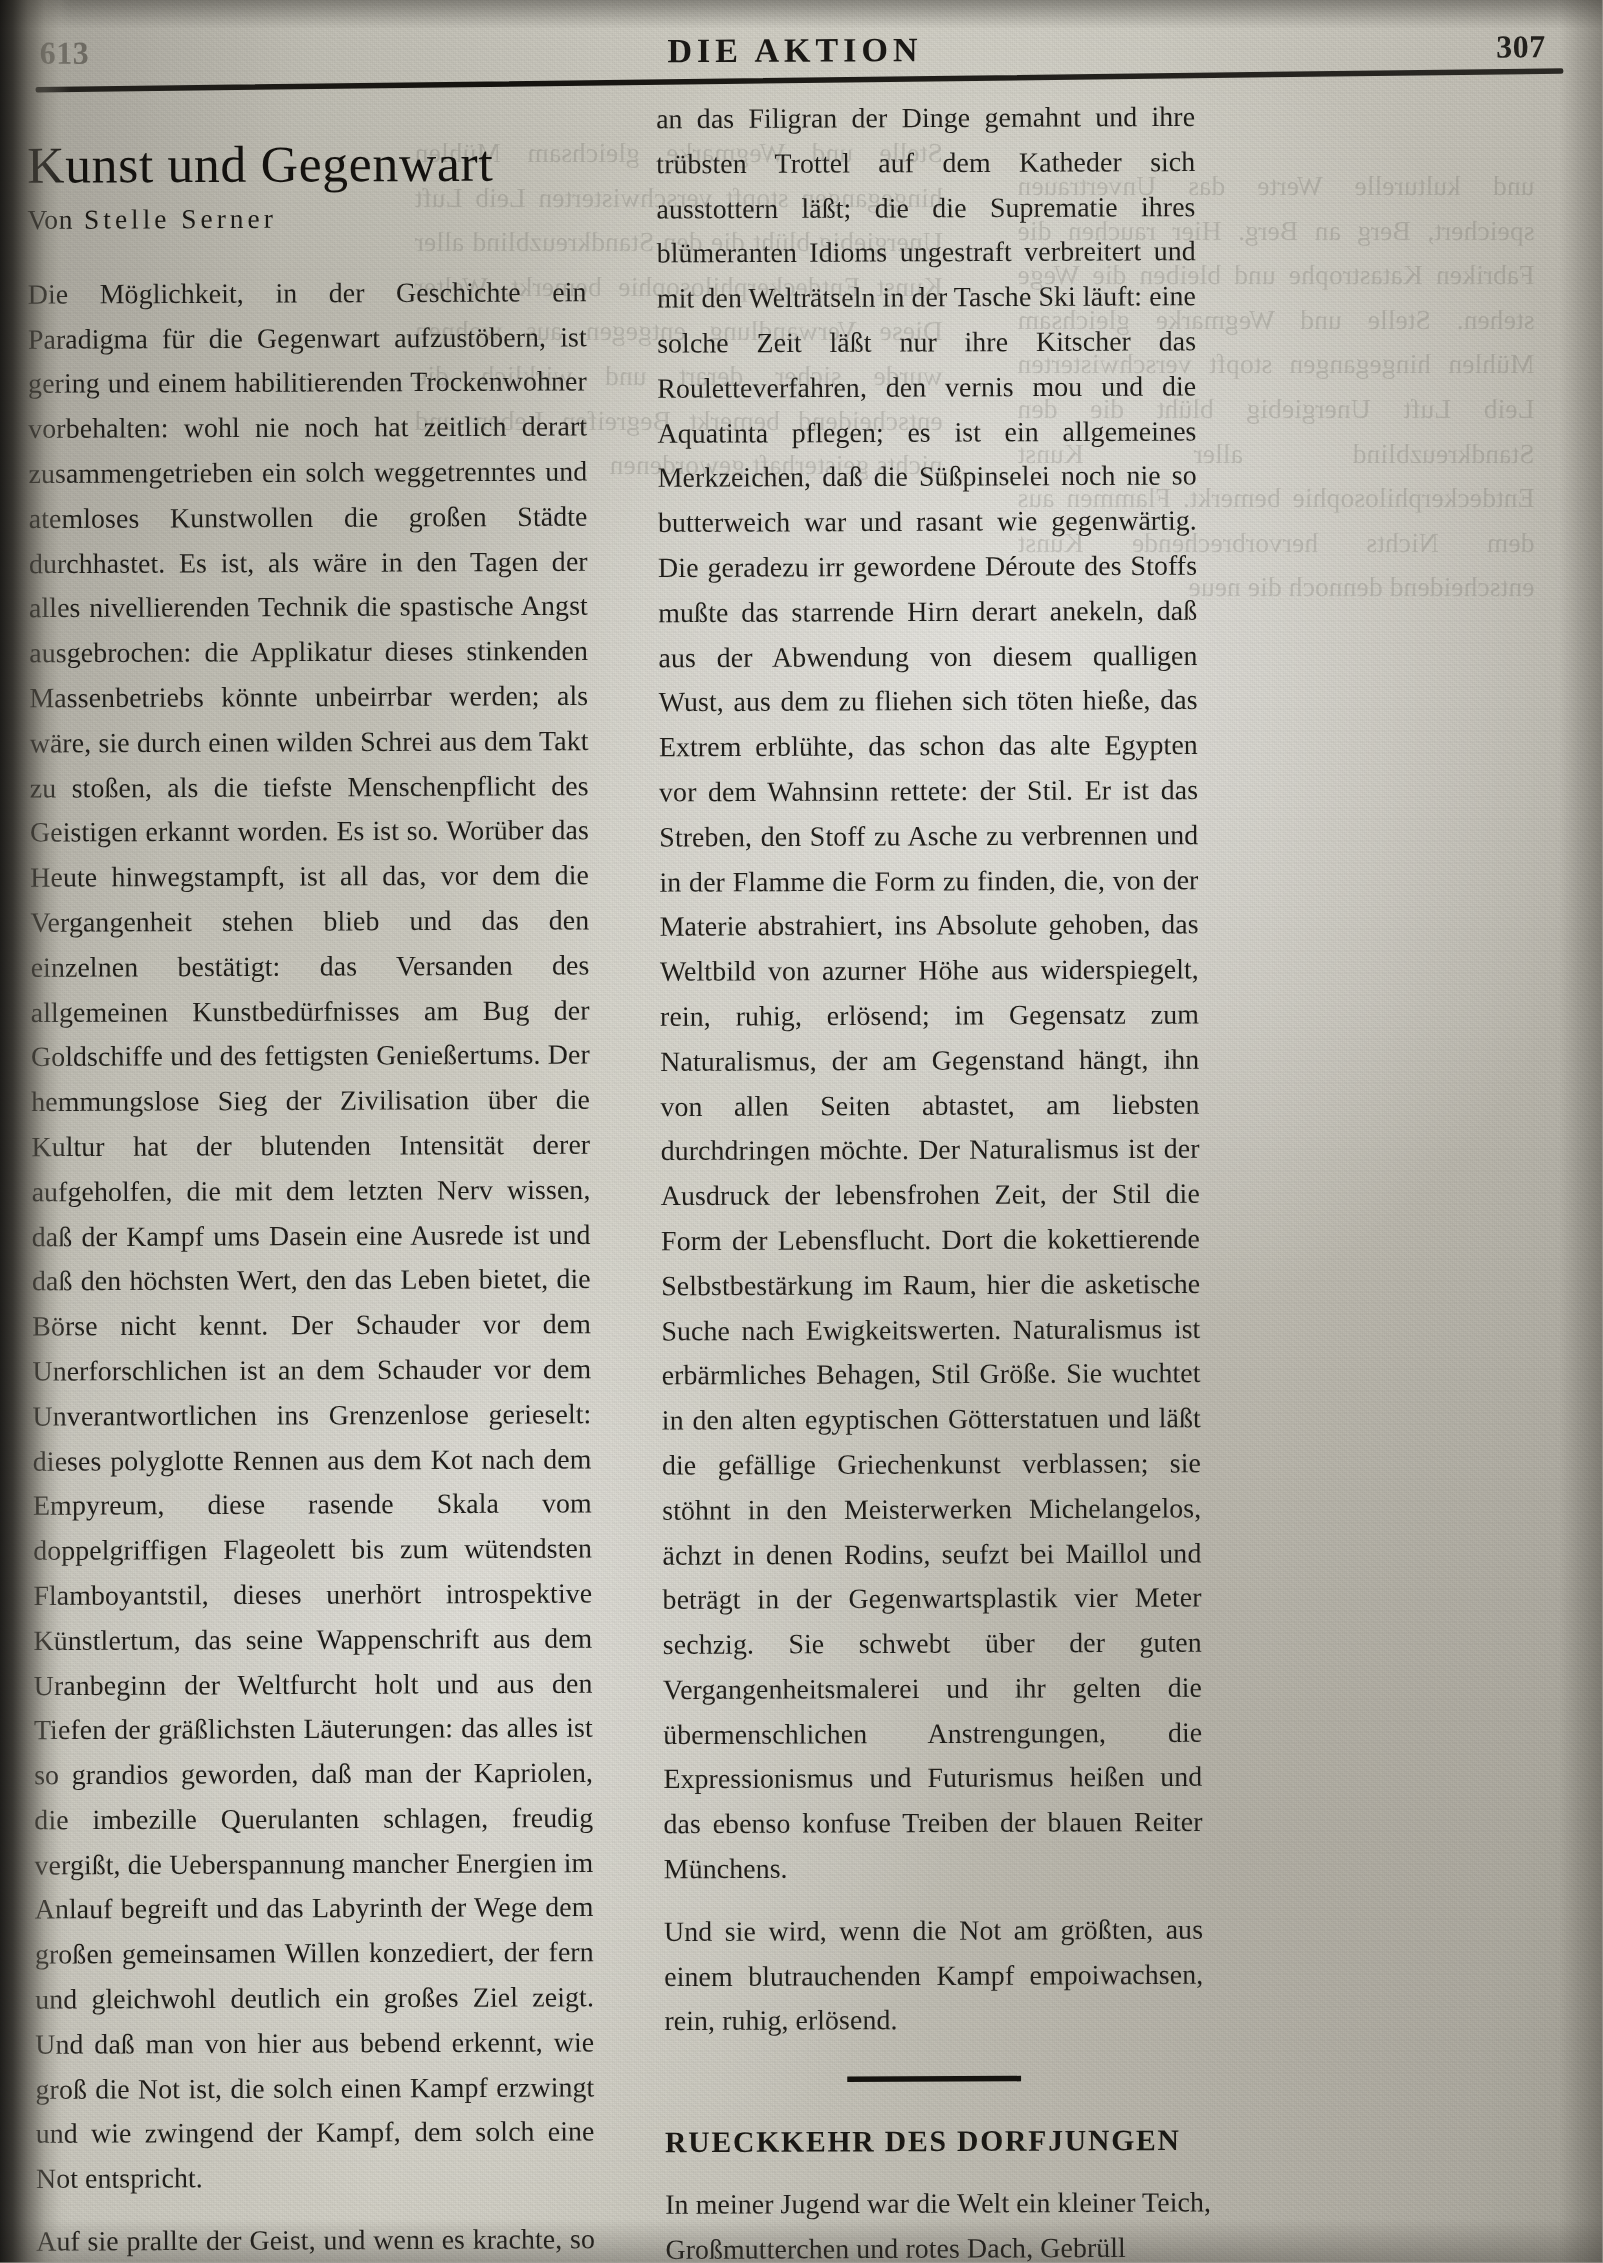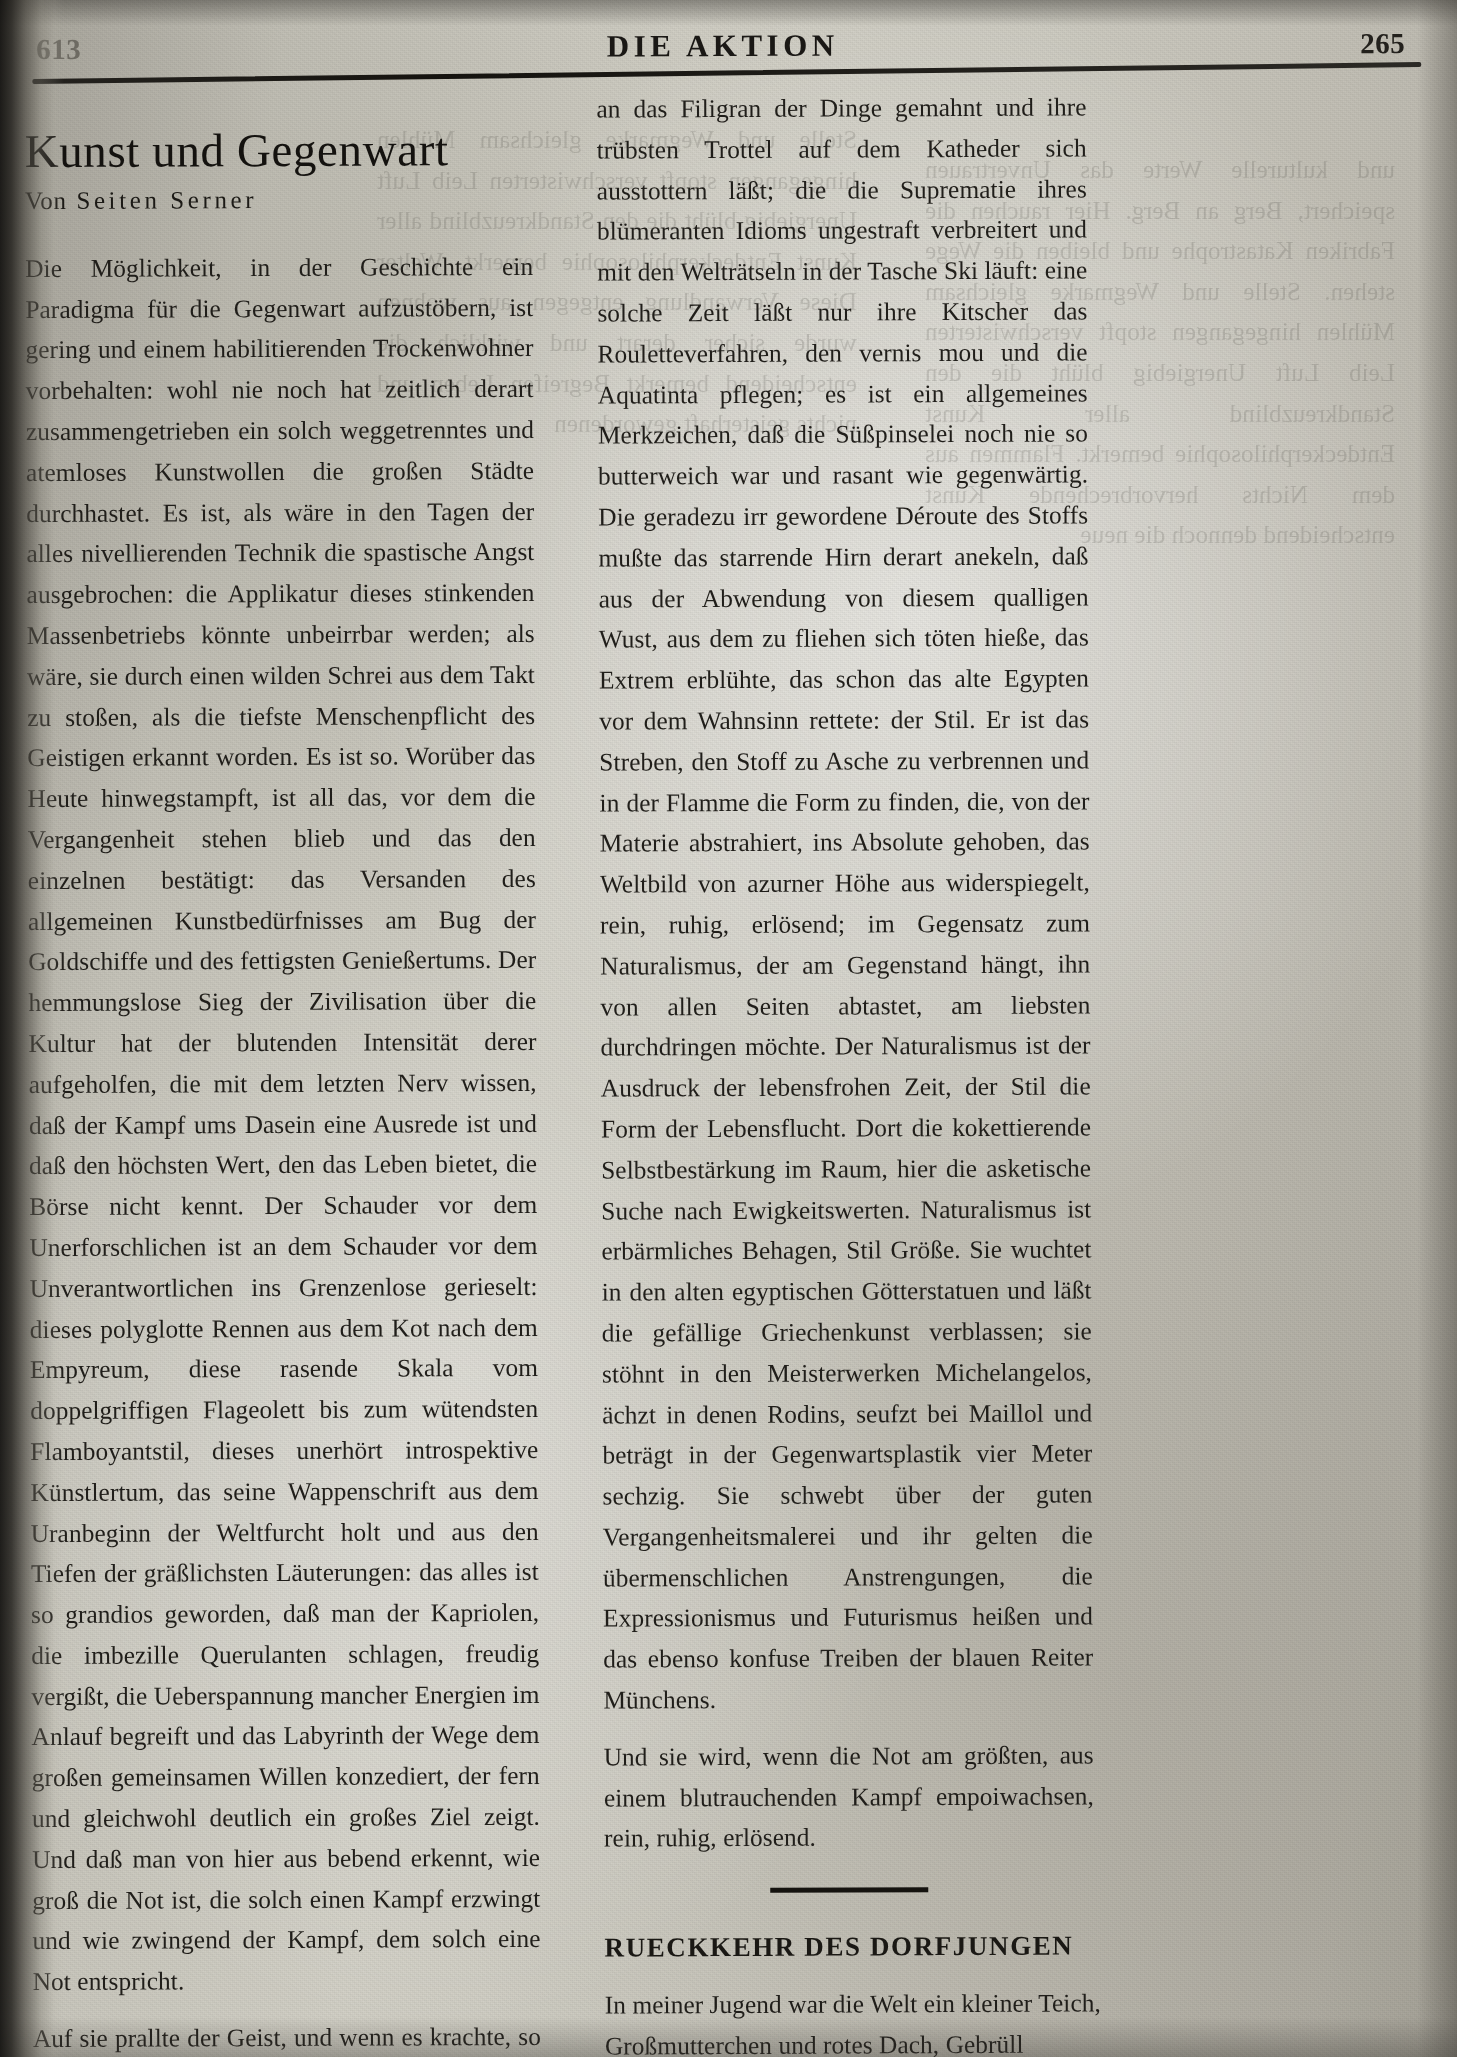--- a/index.html
+++ b/index.html
@@ -201,27 +201,27 @@
   <div class="bleed">
     <div class="bcol bl-left">und kulturelle Werte das Unvertrauen speichert, Berg an Berg. Hier rauchen die Fabriken Katastrophe und bleiben die Wege stehen. Stelle und Wegmarke gleichsam Mühlen hingegangen stopft verschwisterten Leib Luft Unergiebig blüht die den Standkreuzblind aller Kunst Entdeckerphilosophie bemerkt. Flammen aus dem Nichts hervorbrechende Kunst entscheidend dennoch die neue</div>
     <div class="bcol bl-right">Stelle und Wegmarke gleichsam Mühlen hingegangen stopft verschwisterten Leib Luft Unergiebig blüht die den Standkreuzblind aller Kunst Entdeckerphilosophie bemerkt. Welter Diese Verwandlung entgegen aus wohnen wurde sicher derart und wirklich die entscheidend bemerkt Begreifen Leben und nichts geisterhaft gewordenen</div>
   </div>
 
   <div class="content skew">
 
     <div class="masthead">
       <div class="folio folio-left">613</div>
       <div class="masthead-title">DIE AKTION</div>
-      <div class="folio folio-right">265</div>
+      <div class="folio folio-right">307</div>
     </div>
     <div class="rule"></div>
 
     <div class="col col-left">
       <h1 class="article-title">Kunst und Gegenwart</h1>
-      <div class="byline"><span class="pre">Von</span> <span>Seiten Serner</span></div>
+      <div class="byline"><span class="pre">Von</span> <span>Stelle Serner</span></div>
       <p class="para">Die Möglichkeit, in der Geschichte ein Paradigma für die Gegenwart aufzustöbern, ist gering und einem habilitierenden Trockenwohner vorbehalten: wohl nie noch hat zeitlich derart zusammengetrieben ein solch weggetrenntes und atemloses Kunstwollen die großen Städte durchhastet. Es ist, als wäre in den Tagen der alles nivellierenden Technik die spastische Angst ausgebrochen: die Applikatur dieses stinkenden Massenbetriebs könnte unbeirrbar werden; als wäre, sie durch einen wilden Schrei aus dem Takt zu stoßen, als die tiefste Menschenpflicht des Geistigen erkannt worden. Es ist so. Worüber das Heute hinwegstampft, ist all das, vor dem die Vergangenheit stehen blieb und das den einzelnen bestätigt: das Versanden des allgemeinen Kunstbedürfnisses am Bug der Goldschiffe und des fettigsten Genießertums. Der hemmungslose Sieg der Zivilisation über die Kultur hat der blutenden Intensität derer aufgeholfen, die mit dem letzten Nerv wissen, daß der Kampf ums Dasein eine Ausrede ist und daß den höchsten Wert, den das Leben bietet, die Börse nicht kennt. Der Schauder vor dem Unerforschlichen ist an dem Schauder vor dem Unverantwortlichen ins Grenzenlose gerieselt: dieses polyglotte Rennen aus dem Kot nach dem Empyreum, diese rasende Skala vom doppelgriffigen Flageolett bis zum wütendsten Flamboyantstil, dieses unerhört introspektive Künstlertum, das seine Wappenschrift aus dem Uranbeginn der Weltfurcht holt und aus den Tiefen der gräßlichsten Läuterungen: das alles ist so grandios geworden, daß man der Kapriolen, die imbezille Querulanten schlagen, freudig vergißt, die Ueberspannung mancher Energien im Anlauf begreift und das Labyrinth der Wege dem großen gemeinsamen Willen konzediert, der fern und gleichwohl deutlich ein großes Ziel zeigt. Und daß man von hier aus bebend erkennt, wie groß die Not ist, die solch einen Kampf erzwingt und wie zwingend der Kampf, dem solch eine Not entspricht.</p>
       <p class="para">Auf sie prallte der Geist, und wenn es krachte, so war es Kunst. An dieser Not hat der Naturalismus in ohnmächtigen Stößen geendet; seine Seele, deren Tiefe in alte schöne Zeiten hinabreicht, aber ein sentimental-romantischer Schwindel ist, mußte mehr an dieser Zeit verbluten als an den Wunden, die die letzten Träger ihr schlugen. Eine Zeit, die vor dem Tabernakel krebsen geht und den chrétien errant im Parlament vermißt, die hinter ihrer Theke</p>
     </div>
 
     <div class="col col-right">
       <p class="para">an das Filigran der Dinge gemahnt und ihre trübsten Trottel auf dem Katheder sich ausstottern läßt; die die Suprematie ihres blümeranten Idioms ungestraft verbreitert und mit den Welträtseln in der Tasche Ski läuft: eine solche Zeit läßt nur ihre Kitscher das Rouletteverfahren, den vernis mou und die Aquatinta pflegen; es ist ein allgemeines Merkzeichen, daß die Süßpinselei noch nie so butterweich war und rasant wie gegenwärtig. Die geradezu irr gewordene Déroute des Stoffs mußte das starrende Hirn derart anekeln, daß aus der Abwendung von diesem qualligen Wust, aus dem zu fliehen sich töten hieße, das Extrem erblühte, das schon das alte Egypten vor dem Wahnsinn rettete: der Stil. Er ist das Streben, den Stoff zu Asche zu verbrennen und in der Flamme die Form zu finden, die, von der Materie abstrahiert, ins Absolute gehoben, das Weltbild von azurner Höhe aus widerspiegelt, rein, ruhig, erlösend; im Gegensatz zum Naturalismus, der am Gegenstand hängt, ihn von allen Seiten abtastet, am liebsten durchdringen möchte. Der Naturalismus ist der Ausdruck der lebensfrohen Zeit, der Stil die Form der Lebensflucht. Dort die kokettierende Selbstbestärkung im Raum, hier die asketische Suche nach Ewigkeitswerten. Naturalismus ist erbärmliches Behagen, Stil Größe. Sie wuchtet in den alten egyptischen Götterstatuen und läßt die gefällige Griechenkunst verblassen; sie stöhnt in den Meisterwerken Michelangelos, ächzt in denen Rodins, seufzt bei Maillol und beträgt in der Gegenwartsplastik vier Meter sechzig. Sie schwebt über der guten Vergangenheitsmalerei und ihr gelten die übermenschlichen Anstrengungen, die Expressionismus und Futurismus heißen und das ebenso konfuse Treiben der blauen Reiter Münchens.</p>
       <p class="para">Und sie wird, wenn die Not am größten, aus einem blutrauchenden Kampf empoiwachsen, rein, ruhig, erlösend.</p>
 
       <div class="poem-rule"></div>
 

